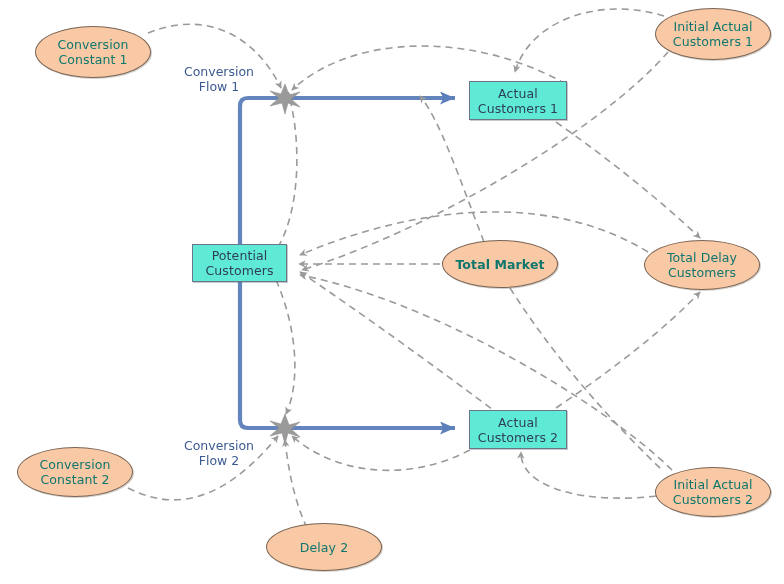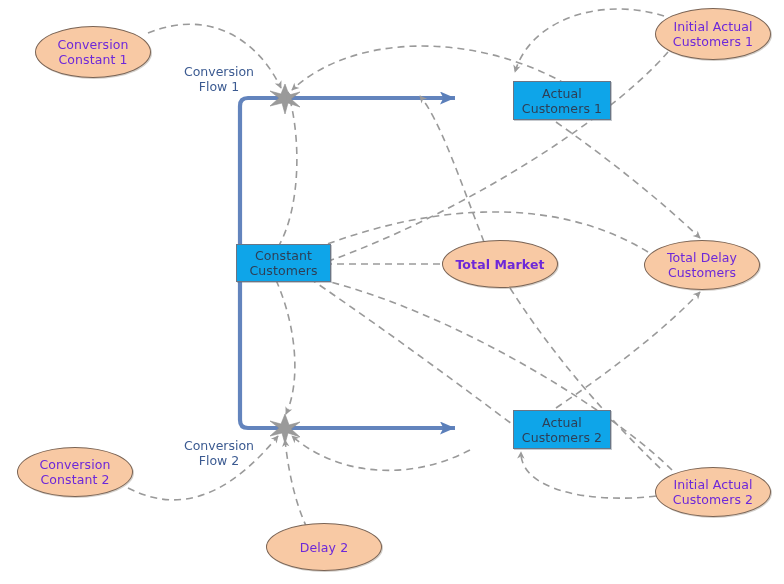--- a/index.html
+++ b/index.html
@@ -27,30 +27,29 @@
     display: flex;
     align-items: center;
     justify-content: center;
     text-align: center;
     box-sizing: border-box;
     z-index: 5;
   }
   .node .label {
     font-size: 12.5px;
     line-height: 15px;
-    color: #6d28d9;
+    color: #0f766e;
     letter-spacing: 0.1px;
     white-space: pre-line;
     padding: 0 4px;
   }
   .stock {
-    background: #0ea5e9;
+    background: #5eead4;
     border: 1.4px solid #6a7585;
     box-shadow: 1px 1px 0 rgba(90,100,115,0.35);
-    margin-left: 44px;
   }
   .stock .label {
     color: #2e3f56;
   }
   .aux {
     background: #f8c9a4;
     border: 1.4px solid #7a6455;
     border-radius: 50%;
     box-shadow: 1px 1px 0 rgba(110,95,80,0.30);
   }
@@ -145,21 +144,21 @@
 
     <path class="dep" d="M672,470 C600,400 430,300 300,275" marker-end="url(#dashArrow)"></path>
 
     <path class="dep" d="M510,288 C556,360 610,420 662,470"></path>
 
     <path class="dep" d="M520,430 C440,370 360,312 300,272" marker-end="url(#dashArrow)"></path>
 
   </svg>
 
   <div class="node stock" style="left:192px; top:244px; width:95px; height:38px;">
-    <span class="label">Constant
+    <span class="label">Potential
 Customers</span>
   </div>
 
   <div class="node stock" style="left:469px; top:81px; width:98px; height:39px;">
     <span class="label">Actual
 Customers 1</span>
   </div>
 
   <div class="node stock" style="left:469px; top:410px; width:98px; height:39px;">
     <span class="label">Actual

